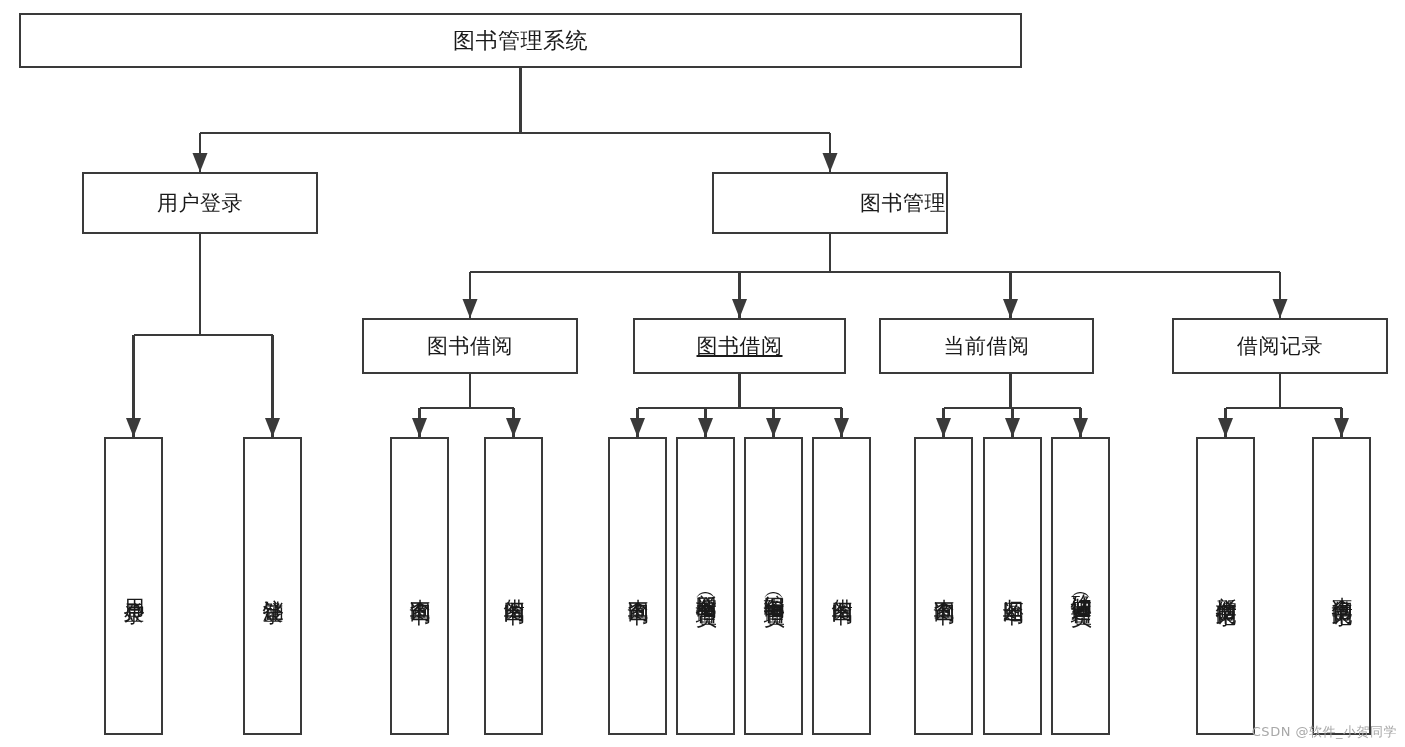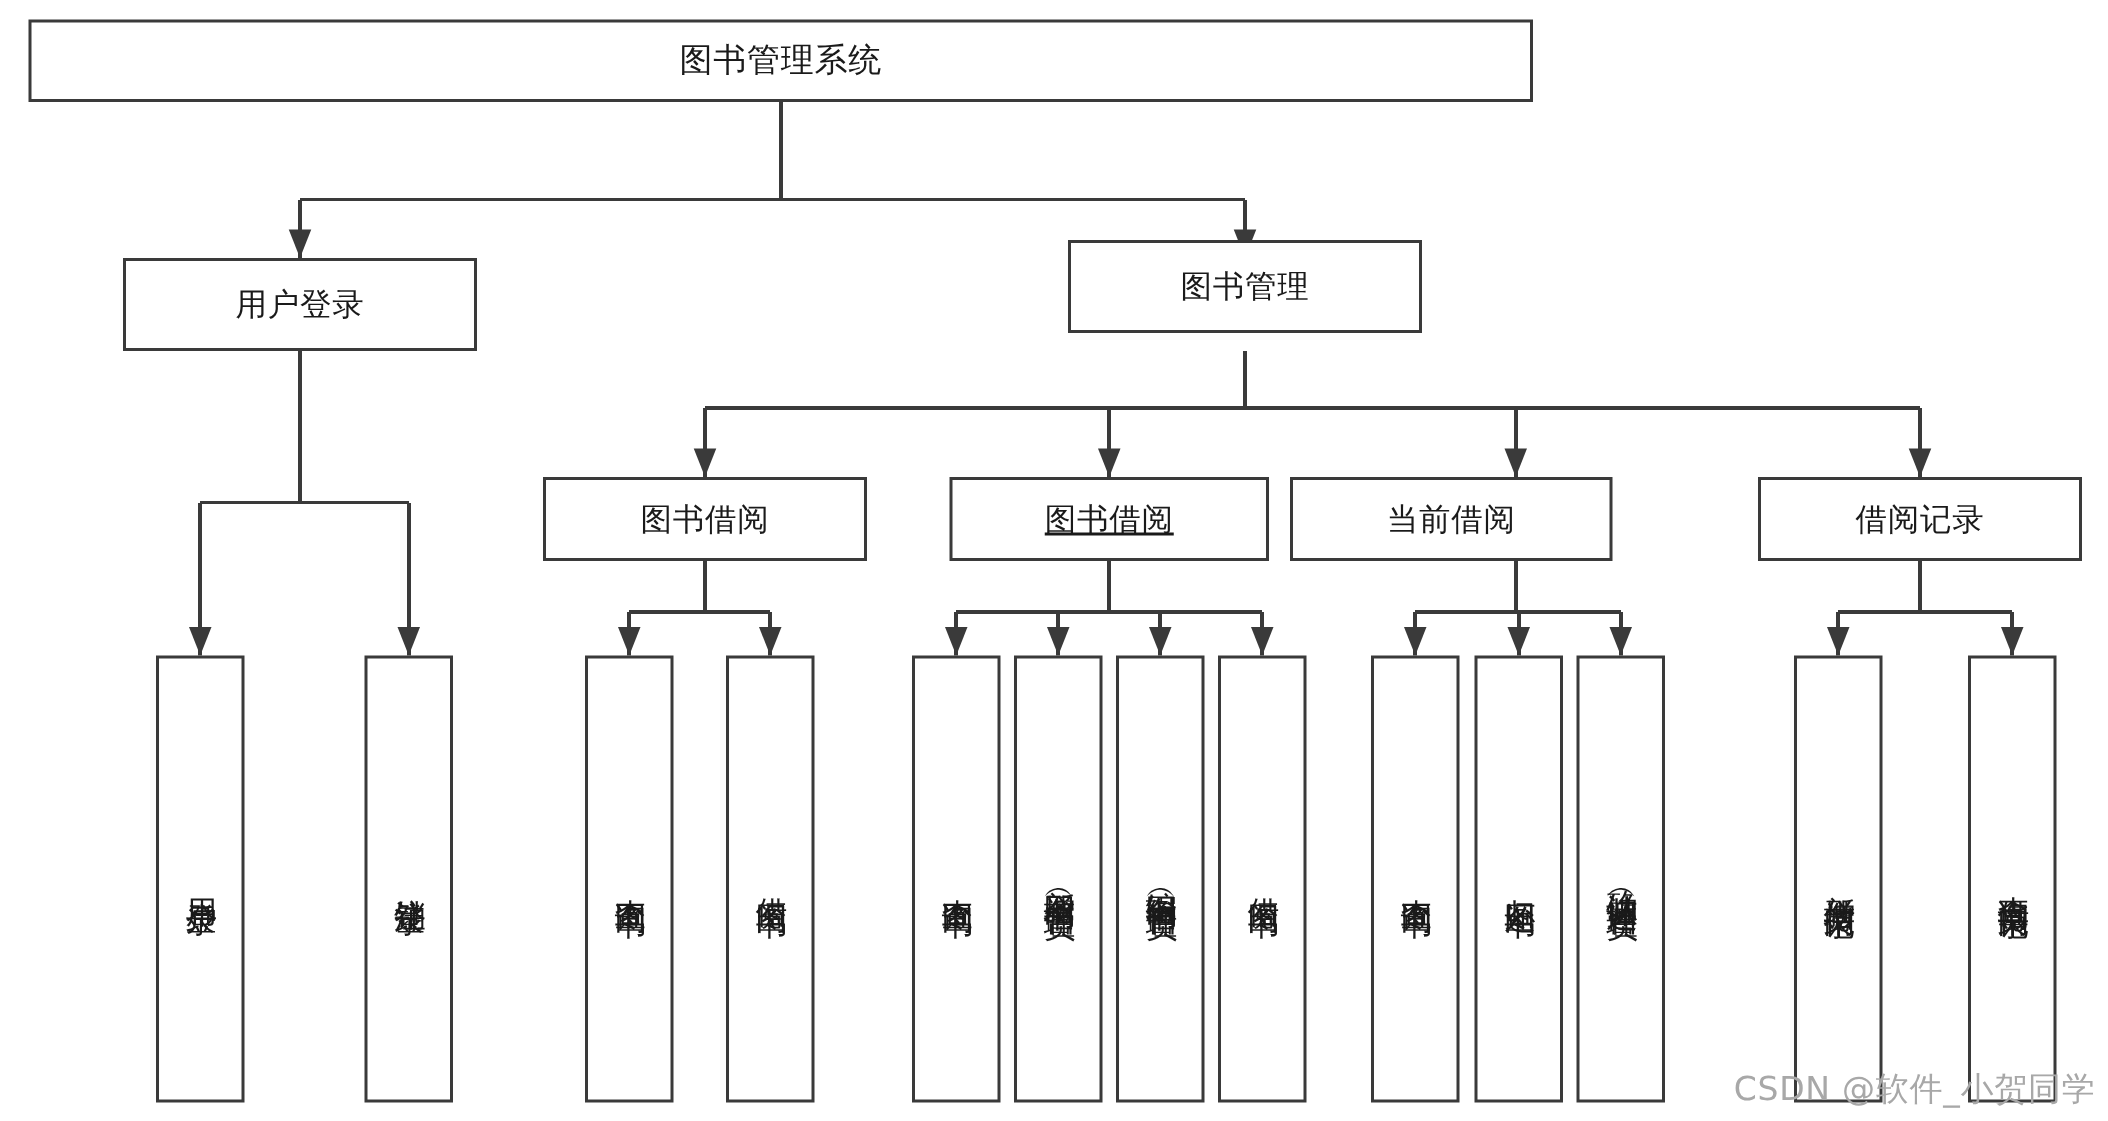--- a/index.html
+++ b/index.html
@@ -56,21 +56,21 @@
     text-orientation: upright;
     font-size: 21px;
     line-height: 1.22;
     letter-spacing: 2px;
     white-space: nowrap;
   }
   #watermark {
     position: absolute;
     right: 8px;
     bottom: 6px;
-    font-size: 22px;
+    font-size: 13px;
     color: #a8a8a8;
     letter-spacing: 0.5px;
     white-space: nowrap;
   }
 </style>
 </head>
 <body>
 
 <div id="canvas">
   <svg id="wires" viewBox="0 0 1405 747">
@@ -127,30 +127,30 @@
       <line x1="1341.5" y1="408" x2="1341.5" y2="437" stroke="#3a3a3a" stroke-width="2.4" shape-rendering="crispEdges"></line>
       <path d="M1334,418 L1349,418 L1341.5,437 Z" fill="#3a3a3a"></path>
     </svg>
   <div id="nodes">
       <div class="node horizontal root" style="left: 19px; top: 13px; width: 1003px; height: 55px; border-color: rgb(58, 58, 58); color: rgb(26, 26, 26);">
         <span class="node-label">图书管理系统</span>
       </div>
       <div class="node horizontal" style="left: 82px; top: 172px; width: 236px; height: 62px; border-color: rgb(58, 58, 58); color: rgb(26, 26, 26);">
         <span class="node-label">用户登录</span>
       </div>
-      <div class="node horizontal" style="left: 712px; top: 160px; width: 236px; height: 62px; border-color: rgb(58, 58, 58); color: rgb(26, 26, 26);">
+      <div class="node horizontal" style="left: 712px; top: 172px; width: 236px; height: 62px; border-color: rgb(58, 58, 58); color: rgb(26, 26, 26); justify-content: flex-end;">
         <span class="node-label">图书管理</span>
       </div>
       <div class="node horizontal" style="left: 362px; top: 318px; width: 216px; height: 56px; border-color: rgb(58, 58, 58); color: rgb(26, 26, 26);">
         <span class="node-label">图书借阅</span>
       </div>
       <div class="node horizontal" style="left: 633px; top: 318px; width: 213px; height: 56px; border-color: rgb(58, 58, 58); color: rgb(26, 26, 26); text-decoration: underline;">
         <span class="node-label">图书借阅</span>
       </div>
-      <div class="node horizontal" style="left: 860px; top: 318px; width: 215px; height: 56px; border-color: rgb(58, 58, 58); color: rgb(26, 26, 26);">
+      <div class="node horizontal" style="left: 879px; top: 318px; width: 215px; height: 56px; border-color: rgb(58, 58, 58); color: rgb(26, 26, 26);">
         <span class="node-label">当前借阅</span>
       </div>
       <div class="node horizontal" style="left: 1172px; top: 318px; width: 216px; height: 56px; border-color: rgb(58, 58, 58); color: rgb(26, 26, 26);">
         <span class="node-label">借阅记录</span>
       </div>
       <div class="node vertical" style="left: 104px; top: 437px; width: 59px; height: 298px; border-color: rgb(58, 58, 58); color: rgb(26, 26, 26);">
         <span class="node-label">用户登录</span>
       </div>
       <div class="node vertical" style="left: 243px; top: 437px; width: 59px; height: 298px; border-color: rgb(58, 58, 58); color: rgb(26, 26, 26);">
         <span class="node-label">注销登录</span>

